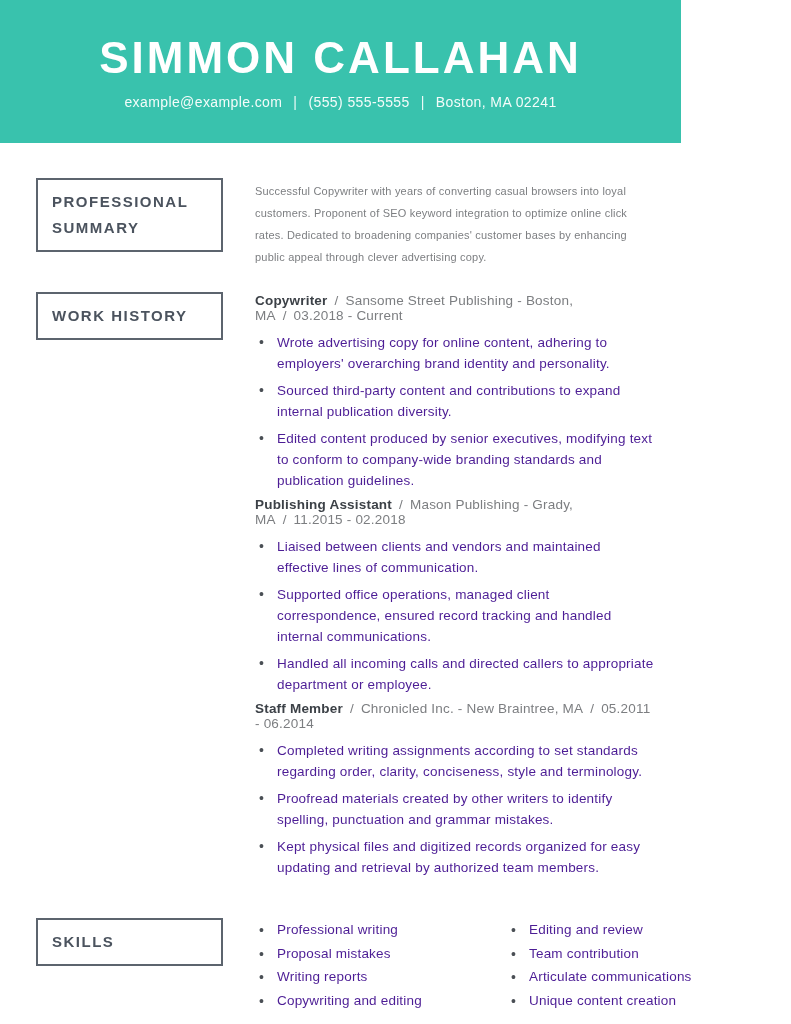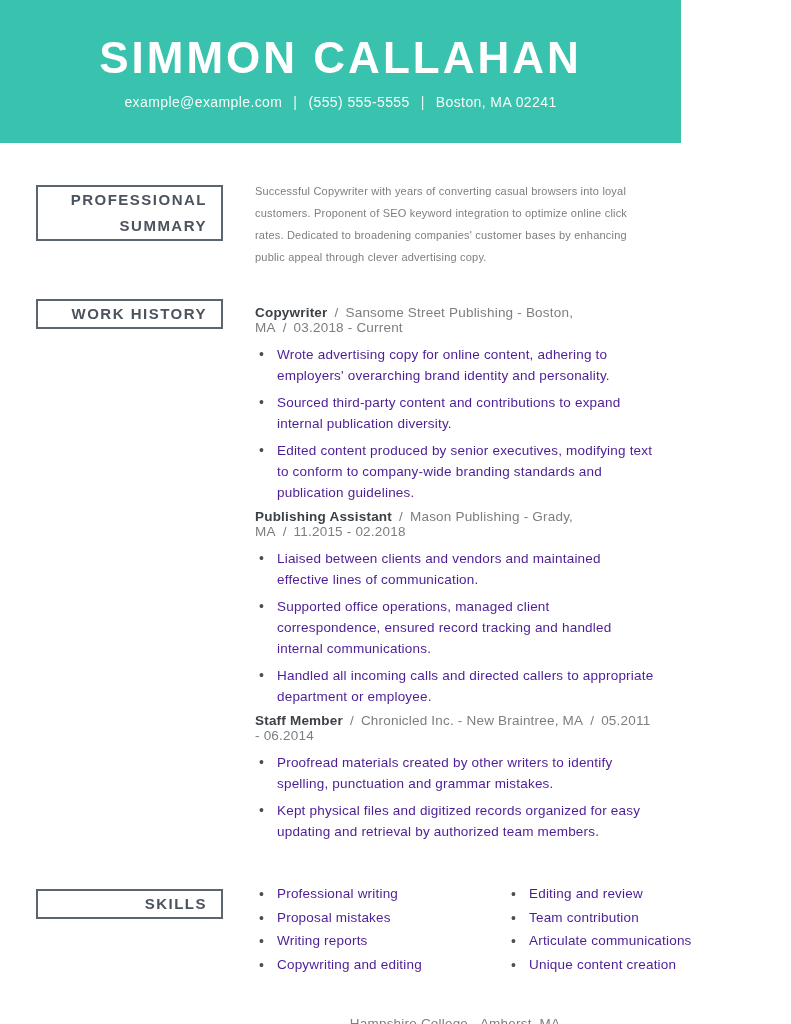--- a/index.html
+++ b/index.html
@@ -54,39 +54,38 @@
     grid-template-columns: 187px 1fr;
     column-gap: 32px;
     align-items: start;
   }
   .label-box {
     border: 2px solid #5c646e;
     color: #4b535e;
     font-weight: bold;
     font-size: 15px;
     letter-spacing: 1.5px;
-    text-align: right;
+    text-align: left;
     line-height: 26px;
-    padding: 0 14px;
-    margin-top: 7px;
+    padding: 9px 14px;
   }
   .label-spacer {  }
 
   .summary-row { margin-top: 35px; }
   .summary-text {
     font-size: 11px;
     line-height: 22px;
     color: #7c7e81;
     letter-spacing: 0.2px;
     padding-top: 2px;
   }
 
   .work-row { margin-top: 24px; }
   .job { margin-top: 6px; }
-  .job:first-child { margin-top: 13px; }
+  .job:first-child { margin-top: 1px; }
   .job-heading {
     font-size: 13.5px;
     font-weight: normal;
     color: #7c7e81;
     margin-bottom: 9px;
     letter-spacing: 0.2px;
   }
   .job-title {
     font-weight: bold;
     color: #3c4147;
@@ -173,20 +172,21 @@
             <li>Supported office operations, managed client correspondence, ensured record tracking and handled internal communications.</li>
             <li>Handled all incoming calls and directed callers to appropriate department or employee.</li>
           </ul>
         </article>
 
         <article class="job">
           <h3 class="job-heading">
             <span class="job-title">Staff Member</span><span class="sep">/</span><span class="job-company">Chronicled Inc. - New Braintree, MA</span><span class="sep">/</span><span class="job-dates">05.2011 - 06.2014</span>
           </h3>
           <ul class="bullets">
+            <li>Completed writing assignments according to set standards regarding order, clarity, conciseness, style and terminology.</li>
             <li>Proofread materials created by other writers to identify spelling, punctuation and grammar mistakes.</li>
             <li>Kept physical files and digitized records organized for easy updating and retrieval by authorized team members.</li>
           </ul>
         </article>
 
       </div>
     </section>
 
     <section class="row skills-row">
       <div class="label-box">SKILLS</div>

